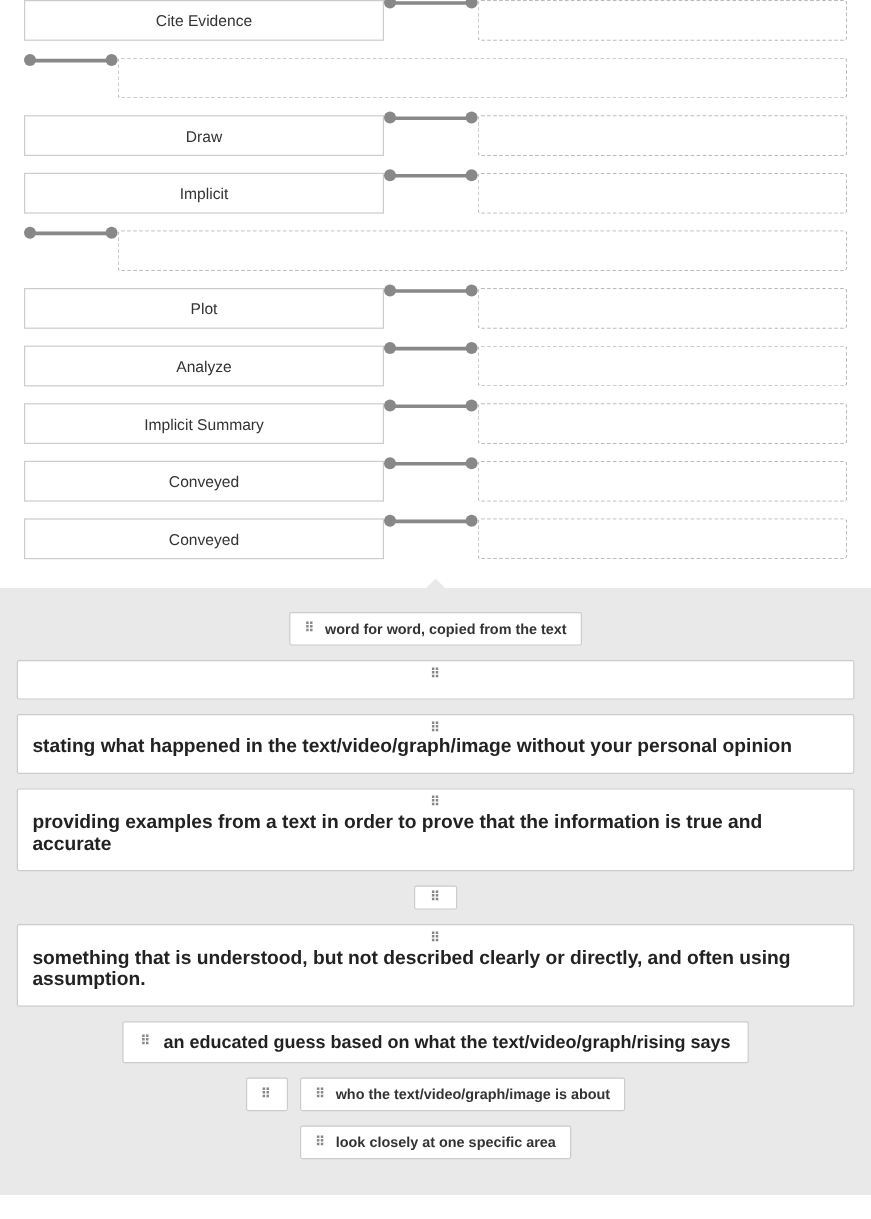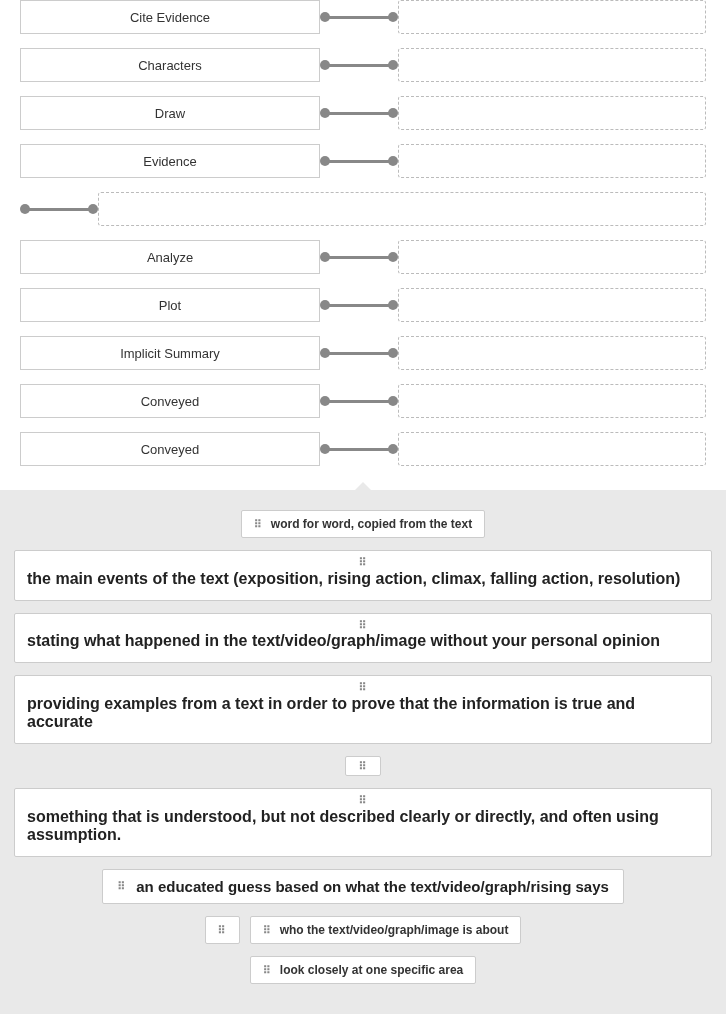--- a/index.html
+++ b/index.html
@@ -11,21 +11,20 @@
     color: #333;
   }
 
   
   .match-grid {
     padding: 0 20px 10px 20px;
     background: #fff;
   }
   .match-row {
     display: flex;
-    align-items: center;
     margin-bottom: 14px;
   }
   .term-box {
     flex: 0 0 300px;
     height: 34px;
     border: 1px solid #ccc;
     display: flex;
     align-items: center;
     justify-content: center;
     font-size: 13px;
@@ -161,73 +160,72 @@
     <div class="match-row">
       <div class="term-box">Cite Evidence</div>
       <div class="connector">
         <span class="dot left"></span>
         <span class="line"></span>
         <span class="dot right"></span>
       </div>
       <div class="drop-box"></div>
     </div>
     <div class="match-row">
-      <div class="term-box">Characters</div>
       <div class="connector">
         <span class="dot left"></span>
         <span class="line"></span>
         <span class="dot right"></span>
       </div>
       <div class="drop-box"></div>
     </div>
     <div class="match-row">
       <div class="term-box">Draw</div>
       <div class="connector">
         <span class="dot left"></span>
         <span class="line"></span>
         <span class="dot right"></span>
       </div>
       <div class="drop-box"></div>
     </div>
     <div class="match-row">
-      <div class="term-box">Evidence</div>
-      <div class="connector">
-        <span class="dot left"></span>
-        <span class="line"></span>
-        <span class="dot right"></span>
-      </div>
-      <div class="drop-box"></div>
-    </div>
-    <div class="match-row">
+      <div class="term-box">Implicit</div>
+      <div class="connector">
+        <span class="dot left"></span>
+        <span class="line"></span>
+        <span class="dot right"></span>
+      </div>
+      <div class="drop-box"></div>
+    </div>
+    <div class="match-row">
+      <div class="connector">
+        <span class="dot left"></span>
+        <span class="line"></span>
+        <span class="dot right"></span>
+      </div>
+      <div class="drop-box"></div>
+    </div>
+    <div class="match-row">
+      <div class="term-box">Plot</div>
       <div class="connector">
         <span class="dot left"></span>
         <span class="line"></span>
         <span class="dot right"></span>
       </div>
       <div class="drop-box"></div>
     </div>
     <div class="match-row">
       <div class="term-box">Analyze</div>
       <div class="connector">
         <span class="dot left"></span>
         <span class="line"></span>
         <span class="dot right"></span>
       </div>
       <div class="drop-box"></div>
     </div>
     <div class="match-row">
-      <div class="term-box">Plot</div>
-      <div class="connector">
-        <span class="dot left"></span>
-        <span class="line"></span>
-        <span class="dot right"></span>
-      </div>
-      <div class="drop-box"></div>
-    </div>
-    <div class="match-row">
       <div class="term-box">Implicit Summary</div>
       <div class="connector">
         <span class="dot left"></span>
         <span class="line"></span>
         <span class="dot right"></span>
       </div>
       <div class="drop-box"></div>
     </div>
     <div class="match-row">
       <div class="term-box">Conveyed</div>
@@ -249,21 +247,21 @@
     </div>
   </div>
 
 <div class="bank-wrap" id="bank">
     <div class="bank-line">
       <div class="chip">
         <span class="grip">⠿</span>
         <span>word for word, copied from the text</span>
       </div>
     </div>
-    <div class="big-chip"><span class="grip-top">⠿</span><span>the main events of the text (exposition, rising action, climax, falling action, resolution)</span></div>
+    <div class="big-chip"><span class="grip-top">⠿</span></div>
     <div class="big-chip"><span class="grip-top">⠿</span><span> stating what happened in the text/video/graph/image without your personal opinion</span></div>
     <div class="big-chip"><span class="grip-top">⠿</span><span>providing examples from a text in order to prove that the information is true and accurate</span></div>
     <div class="bank-line">
       <div class="chip">
         <span class="grip">⠿</span>
       </div>
     </div>
     <div class="big-chip"><span class="grip-top">⠿</span><span>something that is understood, but not described clearly or directly, and often using assumption.</span></div>
     <div class="bank-line">
       <div class="mid-chip">

